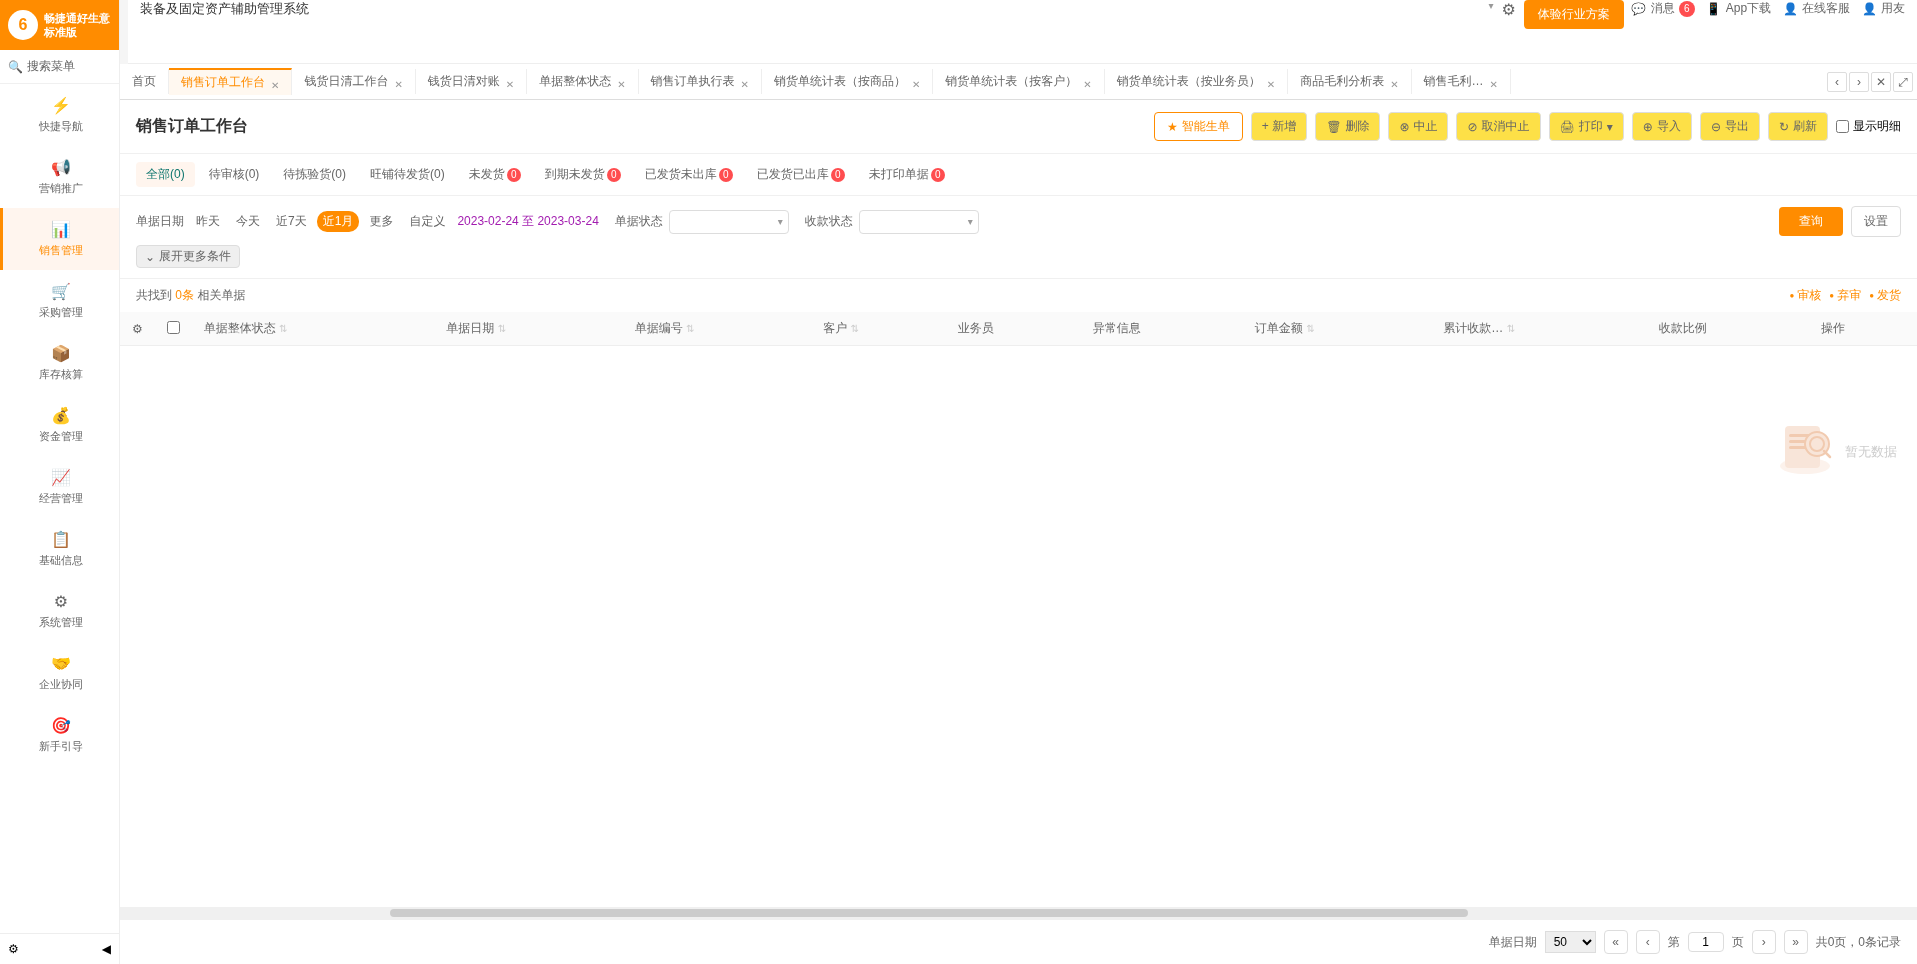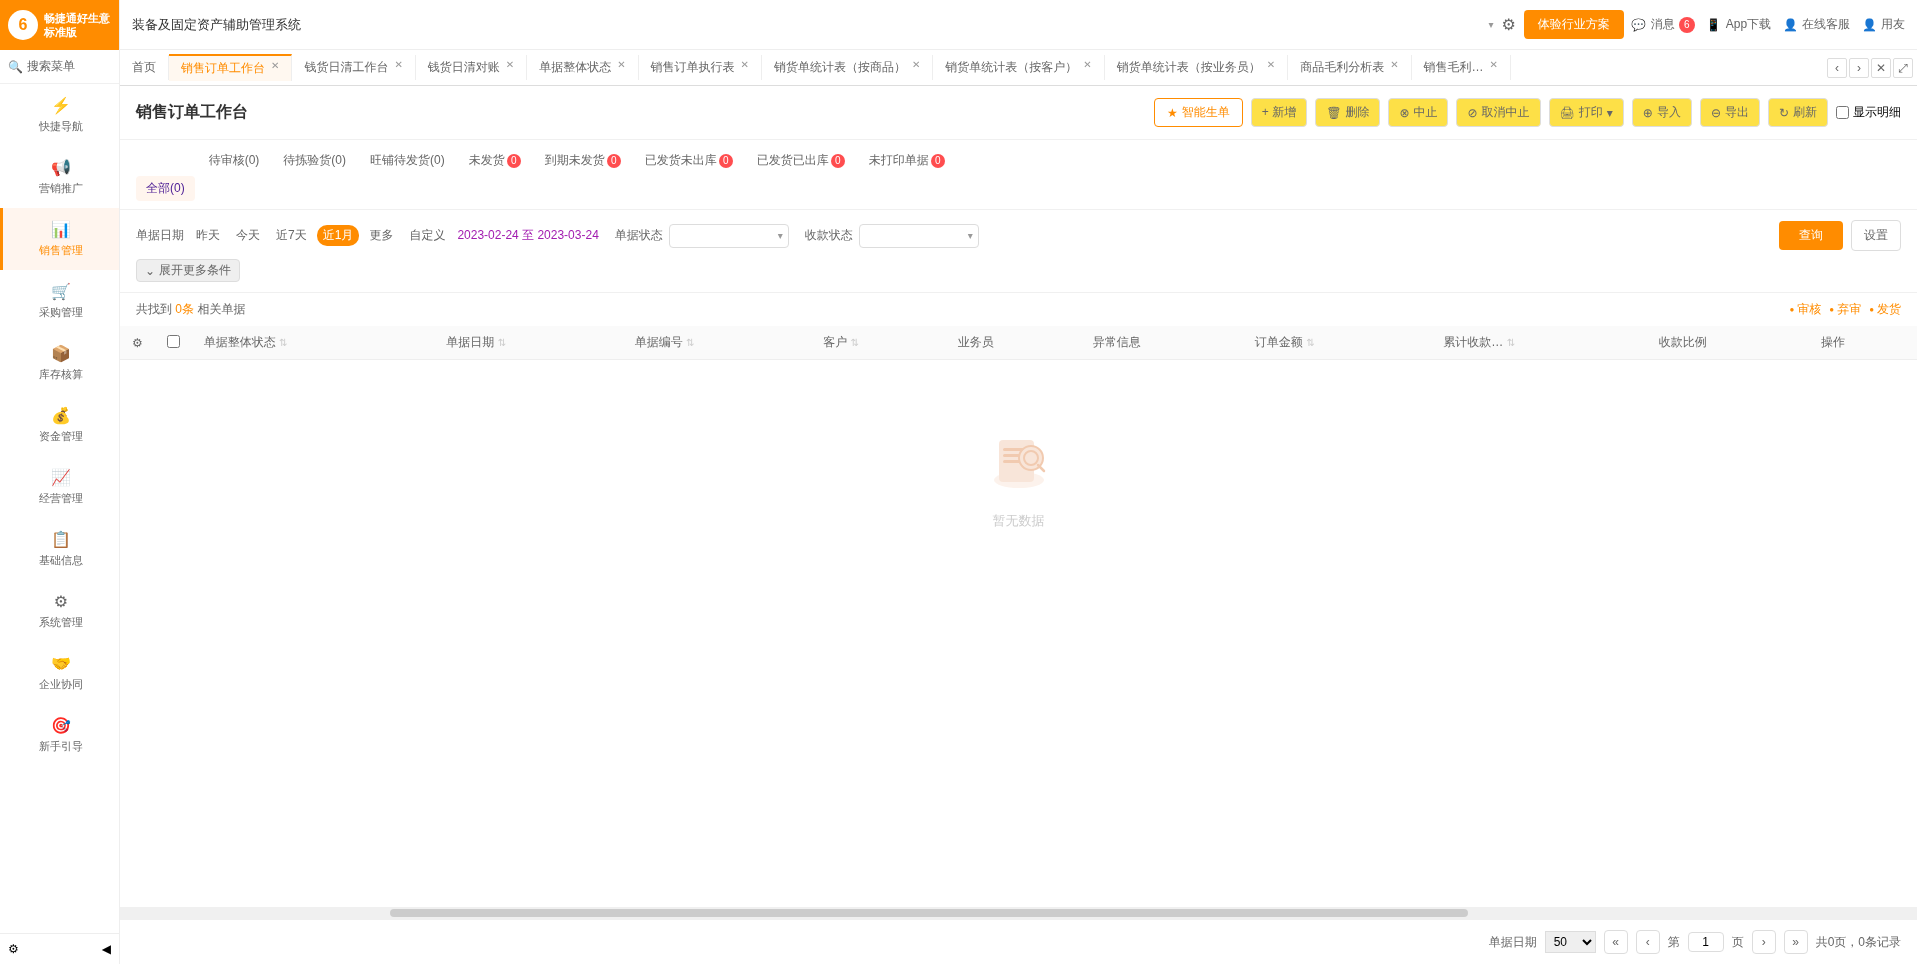--- a/index.html
+++ b/index.html
@@ -13,52 +13,52 @@
     .sidebar-search { padding: 8px; border-bottom: 1px solid #f0f0f0; display: flex; align-items: center; gap: 4px; cursor: pointer; color: #666; }
     .sidebar-nav-item { padding: 12px 8px; display: flex; flex-direction: column; align-items: center; gap: 4px; cursor: pointer; color: #666; font-size: 11px; border-left: 3px solid transparent; }
     .sidebar-nav-item.active { background: #fff5ee; color: #ff8c00; border-left: 3px solid #ff8c00; }
     .sidebar-nav-item .nav-icon { font-size: 16px; }
     .sidebar-bottom { margin-top: auto; padding: 8px; display: flex; justify-content: space-between; align-items: center; border-top: 1px solid #eee; }
 
     
     .main { flex: 1; display: flex; flex-direction: column; overflow: hidden; }
 
     
-    .top-header { background: #fff; height: 50px; display: flex; align-items: center; padding: 0 12px; border-bottom: 1px solid #eee; gap: 8px; }
+    .top-header { background: #fff; height: 64px; display: flex; align-items: flex-start; padding: 0 12px; border-bottom: 1px solid #eee; gap: 8px; margin-left: 8px; }
     .system-title { font-size: 13px; color: #333; flex: 1; }
     .header-actions { display: flex; align-items: center; gap: 12px; color: #666; font-size: 12px; }
     .header-action-item { display: flex; align-items: center; gap: 4px; cursor: pointer; }
     .experience-btn { background: #ff8c00; color: #fff; border: none; padding: 6px 14px; border-radius: 4px; cursor: pointer; font-size: 12px; }
     .badge { background: #ff4d4f; color: #fff; border-radius: 50%; width: 16px; height: 16px; font-size: 10px; display: flex; align-items: center; justify-content: center; }
     .gear-btn { cursor: pointer; color: #666; font-size: 16px; }
     .dropdown-arrow { color: #999; font-size: 10px; }
 
     
     .tabs-bar { background: #fff; display: flex; align-items: center; border-bottom: 1px solid #ddd; overflow: hidden; min-height: 36px; }
-    .tab-item { padding: 4px 12px; font-size: 12px; cursor: pointer; white-space: nowrap; display: flex; align-items: flex-start; gap: 4px; border-right: 1px solid #eee; color: #666; }
+    .tab-item { padding: 4px 12px; font-size: 12px; cursor: pointer; white-space: nowrap; display: flex; align-items: flex-end; gap: 4px; border-right: 1px solid #eee; color: #666; }
     .tab-item.active { background: #fff8f0; color: #ff8c00; border-top: 2px solid #ff8c00; font-weight: 500; }
     .tab-close { color: #999; font-size: 10px; margin-left: 2px; }
     .tabs-nav-btns { display: flex; align-items: center; margin-left: auto; padding: 0 4px; gap: 2px; flex-shrink: 0; }
     .tabs-nav-btn { width: 20px; height: 20px; display: flex; align-items: center; justify-content: center; cursor: pointer; color: #666; border: 1px solid #ddd; border-radius: 2px; }
 
     
     .content-area { flex: 1; background: #f5f5f5; overflow: auto; display: flex; flex-direction: column; }
     .content-inner { background: #fff; margin: 0; flex: 1; display: flex; flex-direction: column; }
 
     
     .page-header { padding: 12px 16px; display: flex; align-items: center; justify-content: space-between; border-bottom: 1px solid #f0f0f0; }
     .page-title { font-size: 16px; font-weight: 600; color: #333; }
     .page-actions { display: flex; align-items: center; gap: 8px; }
     .action-btn { display: flex; align-items: center; gap: 4px; padding: 5px 10px; border: 1px solid #ddd; border-radius: 4px; background: #fde047; cursor: pointer; font-size: 12px; color: #666; }
     .smart-btn { background: #fff; border: 1px solid #ff8c00; color: #ff8c00; padding: 5px 12px; border-radius: 4px; cursor: pointer; font-size: 12px; display: flex; align-items: center; gap: 4px; }
 
     
     .sub-tabs { padding: 8px 16px; border-bottom: 1px solid #f0f0f0; display: flex; gap: 4px; flex-wrap: wrap; }
     .sub-tab { padding: 4px 10px; border-radius: 4px; cursor: pointer; font-size: 12px; color: #666; }
-    .sub-tab.active { background: #fff5ee; color: #4c1d95; font-weight: 500; margin-top: 28px; }
+    .sub-tab.active { background: #fff5ee; color: #0f766e; font-weight: 500; }
     .sub-tab .badge-red { background: #ff4d4f; color: #fff; border-radius: 50%; width: 14px; height: 14px; font-size: 10px; display: inline-flex; align-items: center; justify-content: center; margin-left: 2px; }
 
     
     .filter-area { padding: 10px 16px; border-bottom: 1px solid #f0f0f0; }
     .filter-row { display: flex; align-items: center; gap: 16px; flex-wrap: wrap; }
     .filter-item { display: flex; align-items: center; gap: 6px; font-size: 12px; color: #666; }
     .filter-label { color: #666; white-space: nowrap; }
     .date-shortcuts { display: flex; gap: 4px; }
     .date-shortcut { padding: 2px 6px; cursor: pointer; color: #666; font-size: 12px; border-radius: 2px; }
     .date-shortcut.active { background: #ff8c00; color: #fff; border-radius: 10px; }
@@ -79,21 +79,21 @@
     .tbl-action-btn::before { content: "●"; font-size: 8px; }
 
     .data-table { width: 100%; border-collapse: collapse; }
     .data-table th { background: #fafafa; padding: 8px 12px; text-align: left; font-weight: 500; color: #666; border-bottom: 1px solid #eee; font-size: 12px; white-space: nowrap; }
     .data-table th .sort-icon { color: #ccc; font-size: 10px; }
     .table-wrapper { overflow-x: auto; flex: 1; }
     .checkbox-col { width: 36px; }
     .settings-col { width: 32px; }
 
     
-    .empty-state { display: flex; flex-direction: column; align-items: center; justify-content: flex-end; padding: 60px 20px; color: #ccc; }
+    .empty-state { display: flex; flex-direction: row; align-items: center; justify-content: flex-end; padding: 60px 20px; color: #ccc; }
     .empty-icon { width: 80px; height: 80px; margin-bottom: 12px; opacity: 0.6; }
     .empty-text { color: #ccc; font-size: 13px; }
 
     
     .pagination { padding: 10px 16px; display: flex; align-items: center; justify-content: flex-end; gap: 8px; border-top: 1px solid #f0f0f0; background: #fff; }
     .pagination-info { font-size: 12px; color: #666; }
     .pagination-select { border: 1px solid #ddd; border-radius: 0; padding: 2px 4px; font-size: 12px; }
     .pagination-btn { width: 24px; height: 24px; border: 1px solid #ddd; border-radius: 4px; background: #fff; cursor: pointer; display: flex; align-items: center; justify-content: center; font-size: 12px; color: #666; }
     .pagination-input { width: 36px; border: 1px solid #ddd; border-radius: 4px; padding: 2px 4px; text-align: center; font-size: 12px; }
     .scrollbar-area { height: 12px; background: #f0f0f0; overflow: hidden; position: relative; }

